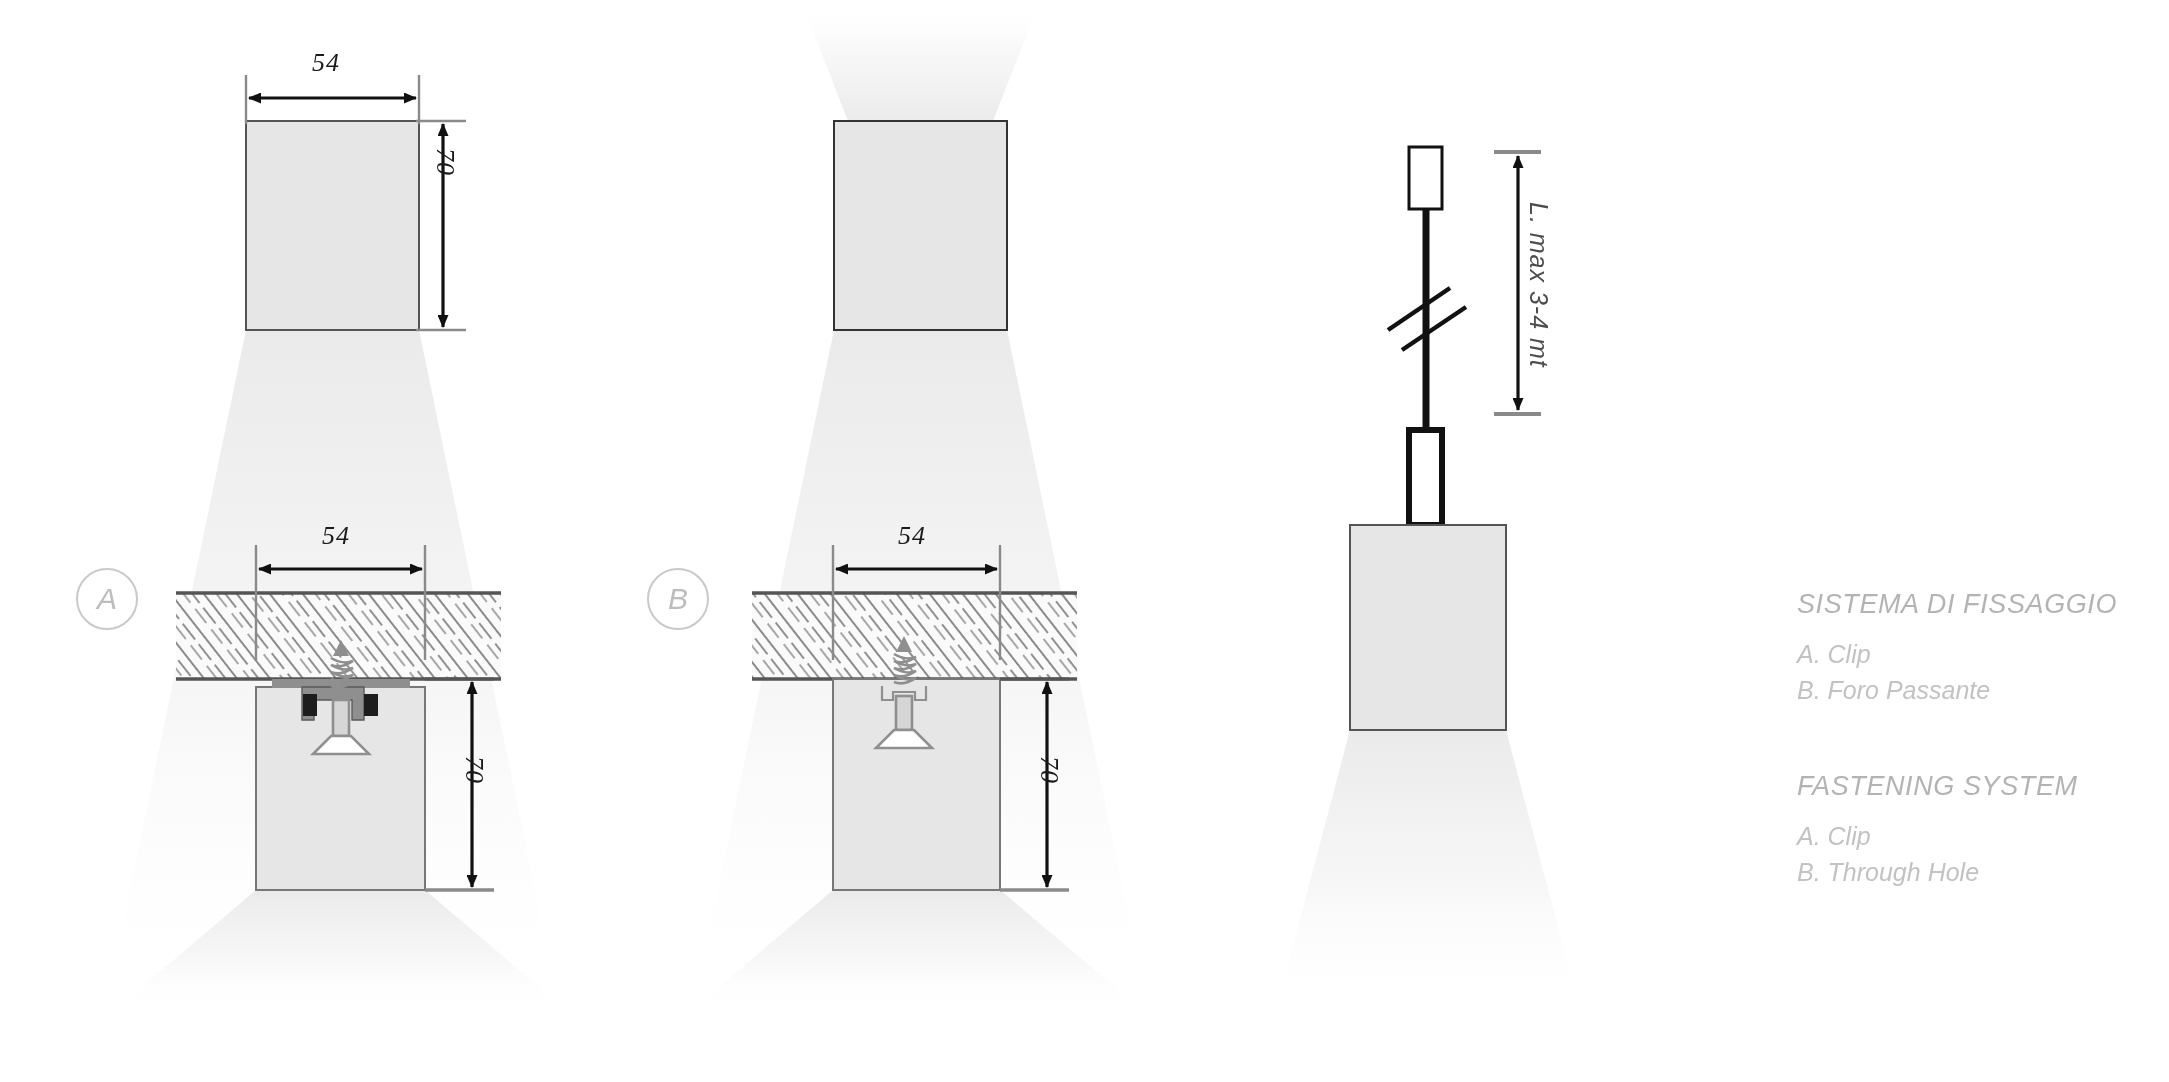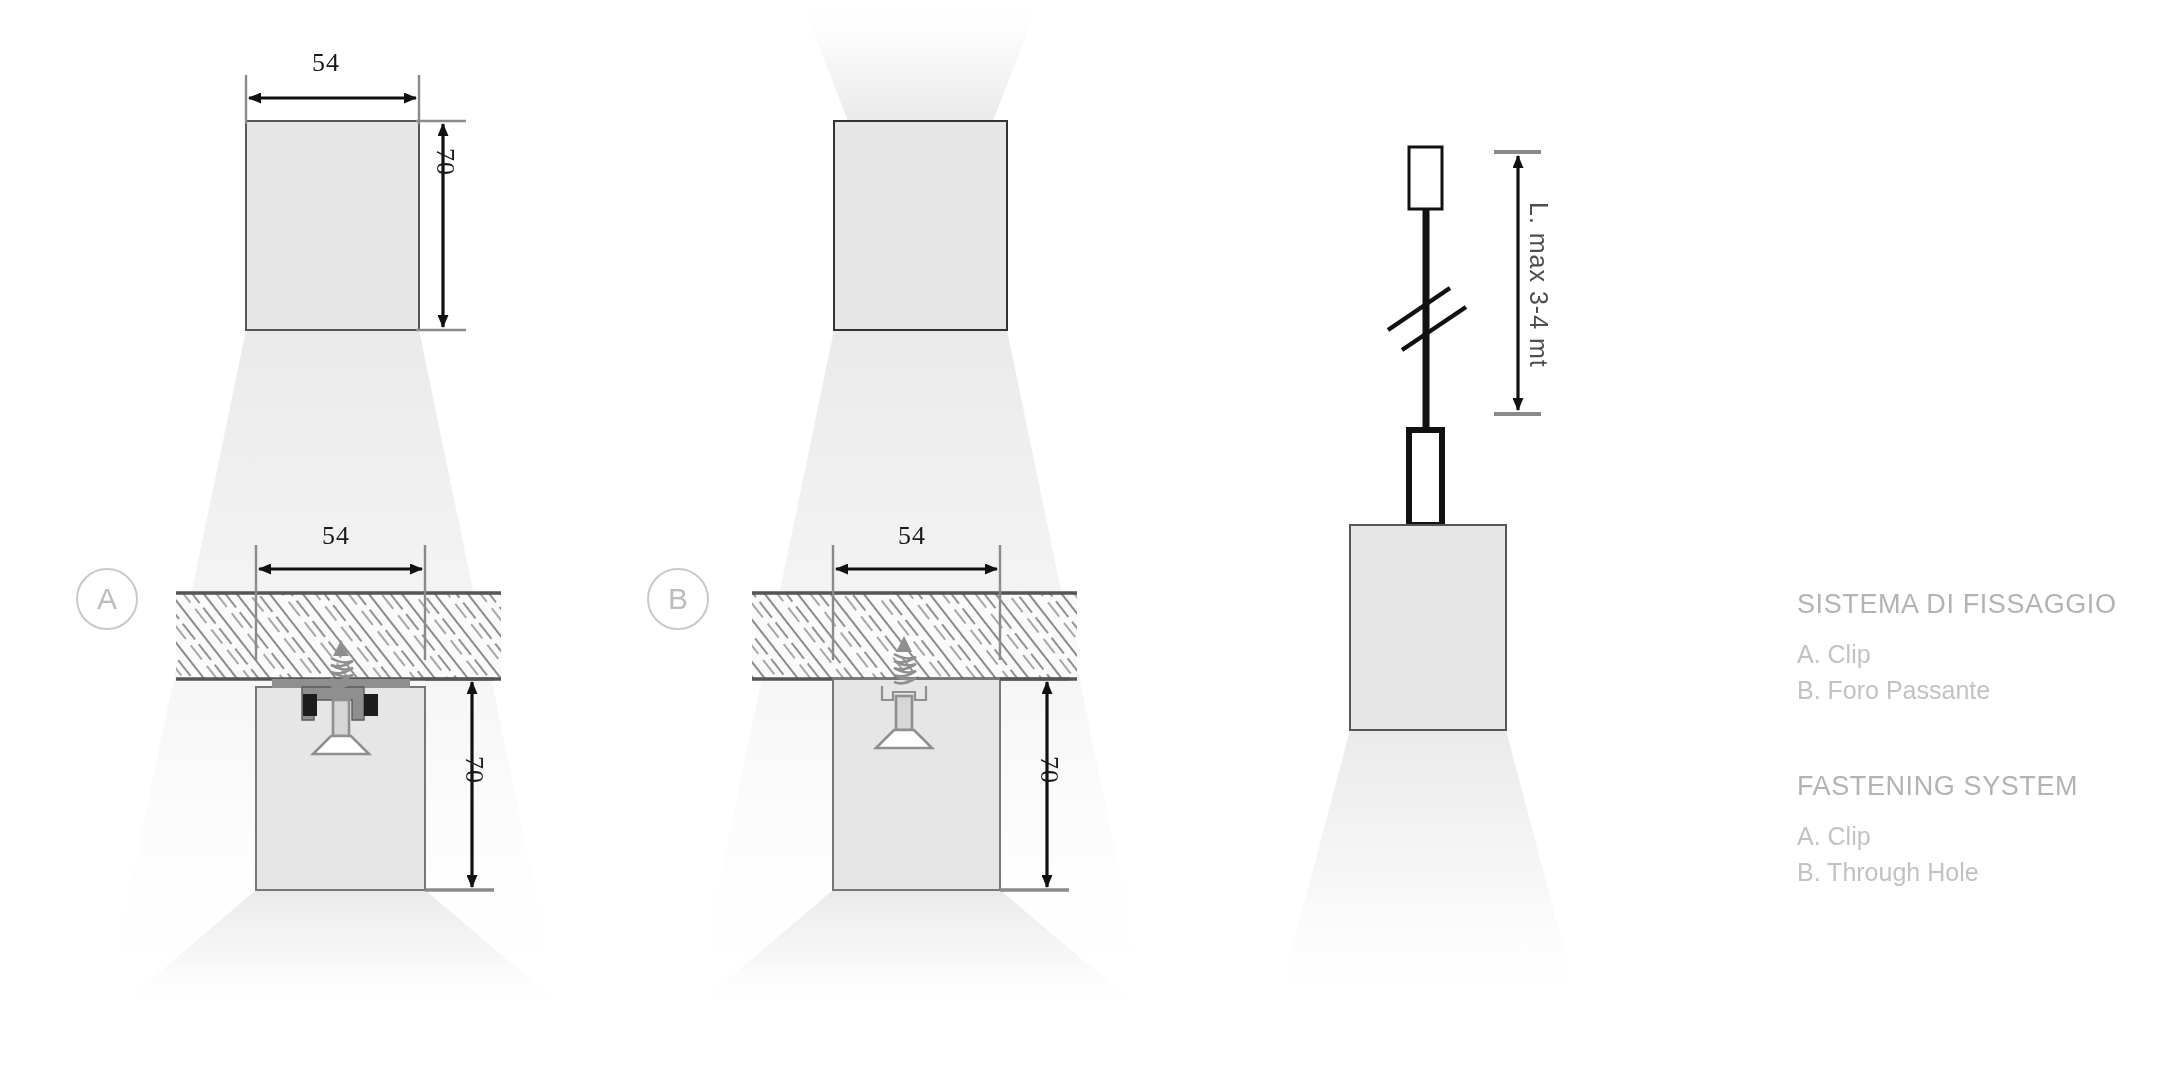--- a/index.html
+++ b/index.html
@@ -2,21 +2,21 @@
 <html><head>
 <meta charset="utf-8">
 <style>
   * { box-sizing: border-box; margin: 0; padding: 0; }
   html, body {
     width: 2169px; height: 1082px;
     background: #ffffff;
     font-family: "Liberation Sans", sans-serif;
     overflow: hidden;
   }
-  #stage { position: relative; width: 2169px; height: 790px; background: #fff; }
+  #stage { position: relative; width: 2169px; height: 790px; background: #fff; font-style: italic; }
 
   svg.draw { position: absolute; left: 0; top: 0; width: 2169px; height: 1082px; }
 
   
   .legend { position: absolute; left: 1797px; top: 588px; width: 380px; }
   .legend-head {
     font-size: 27px; letter-spacing: .6px; color: #b3b3b3;
     font-weight: 400; line-height: 1.25; white-space: nowrap;
   }
   .legend-line { font-size: 25px; color: #c2c2c2; line-height: 1.45; white-space: nowrap; }

